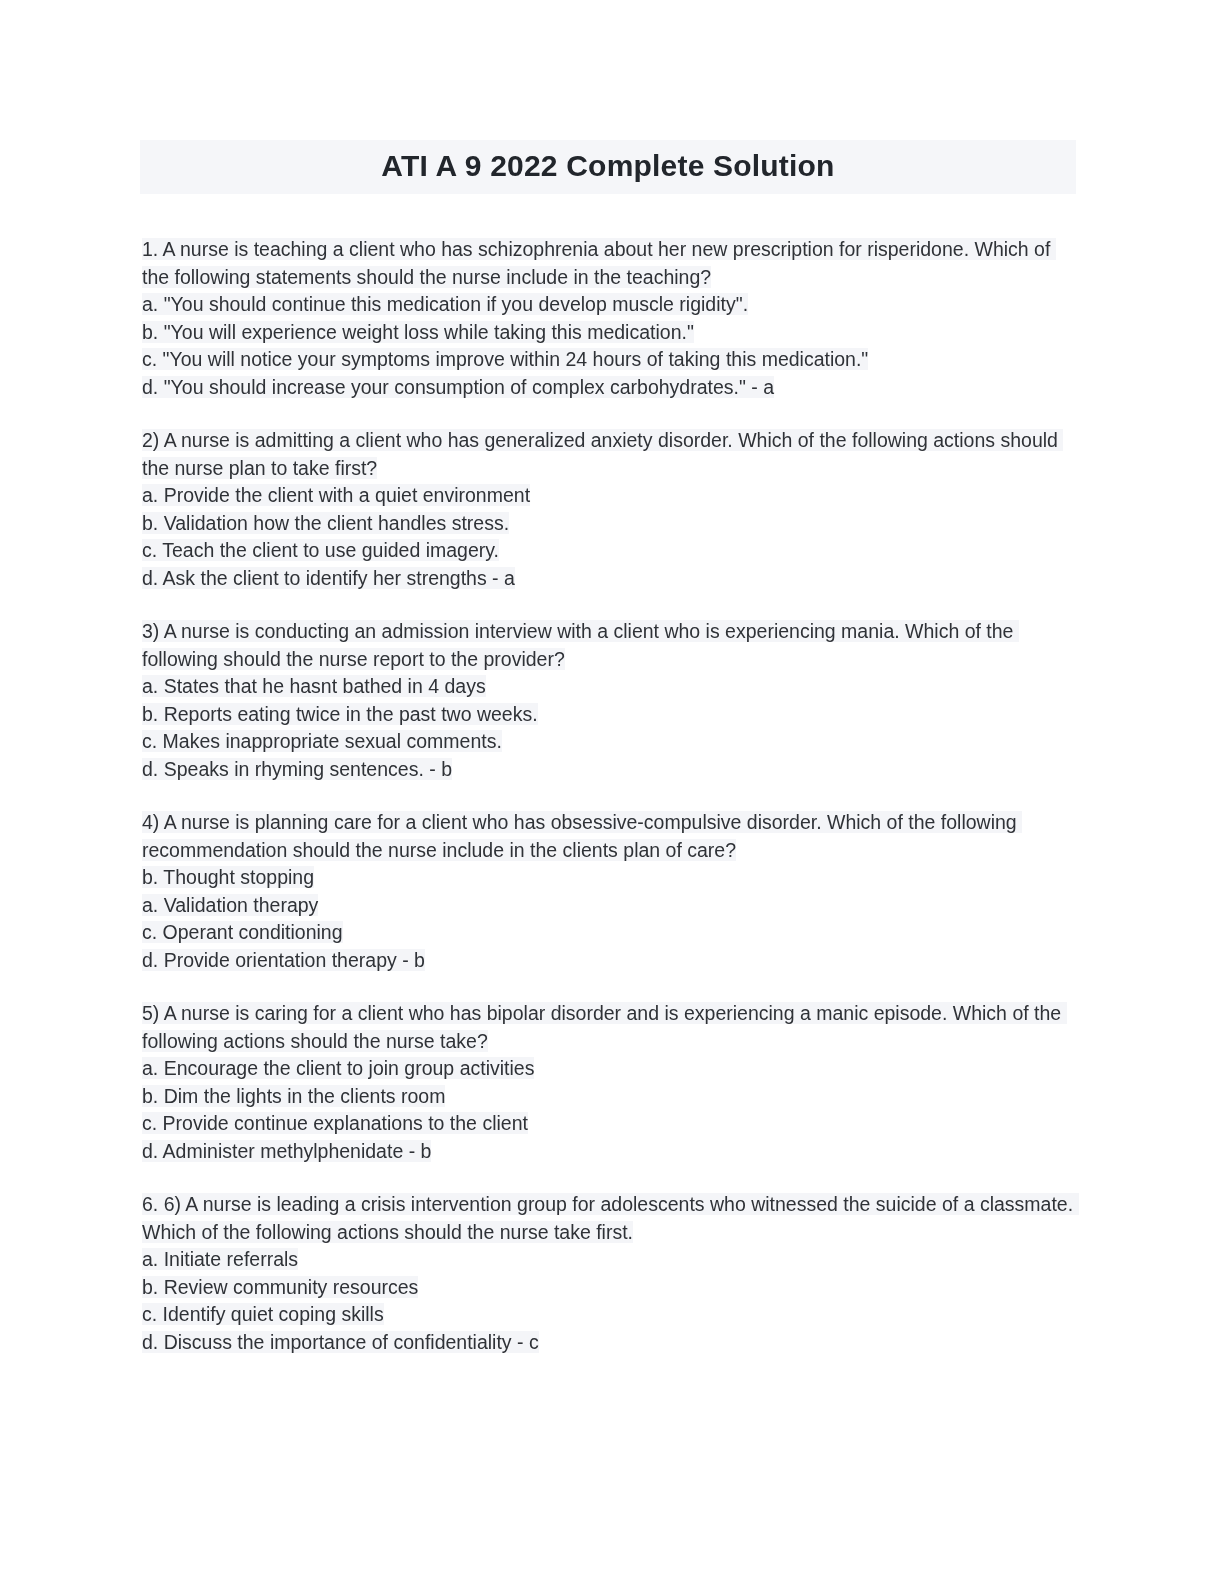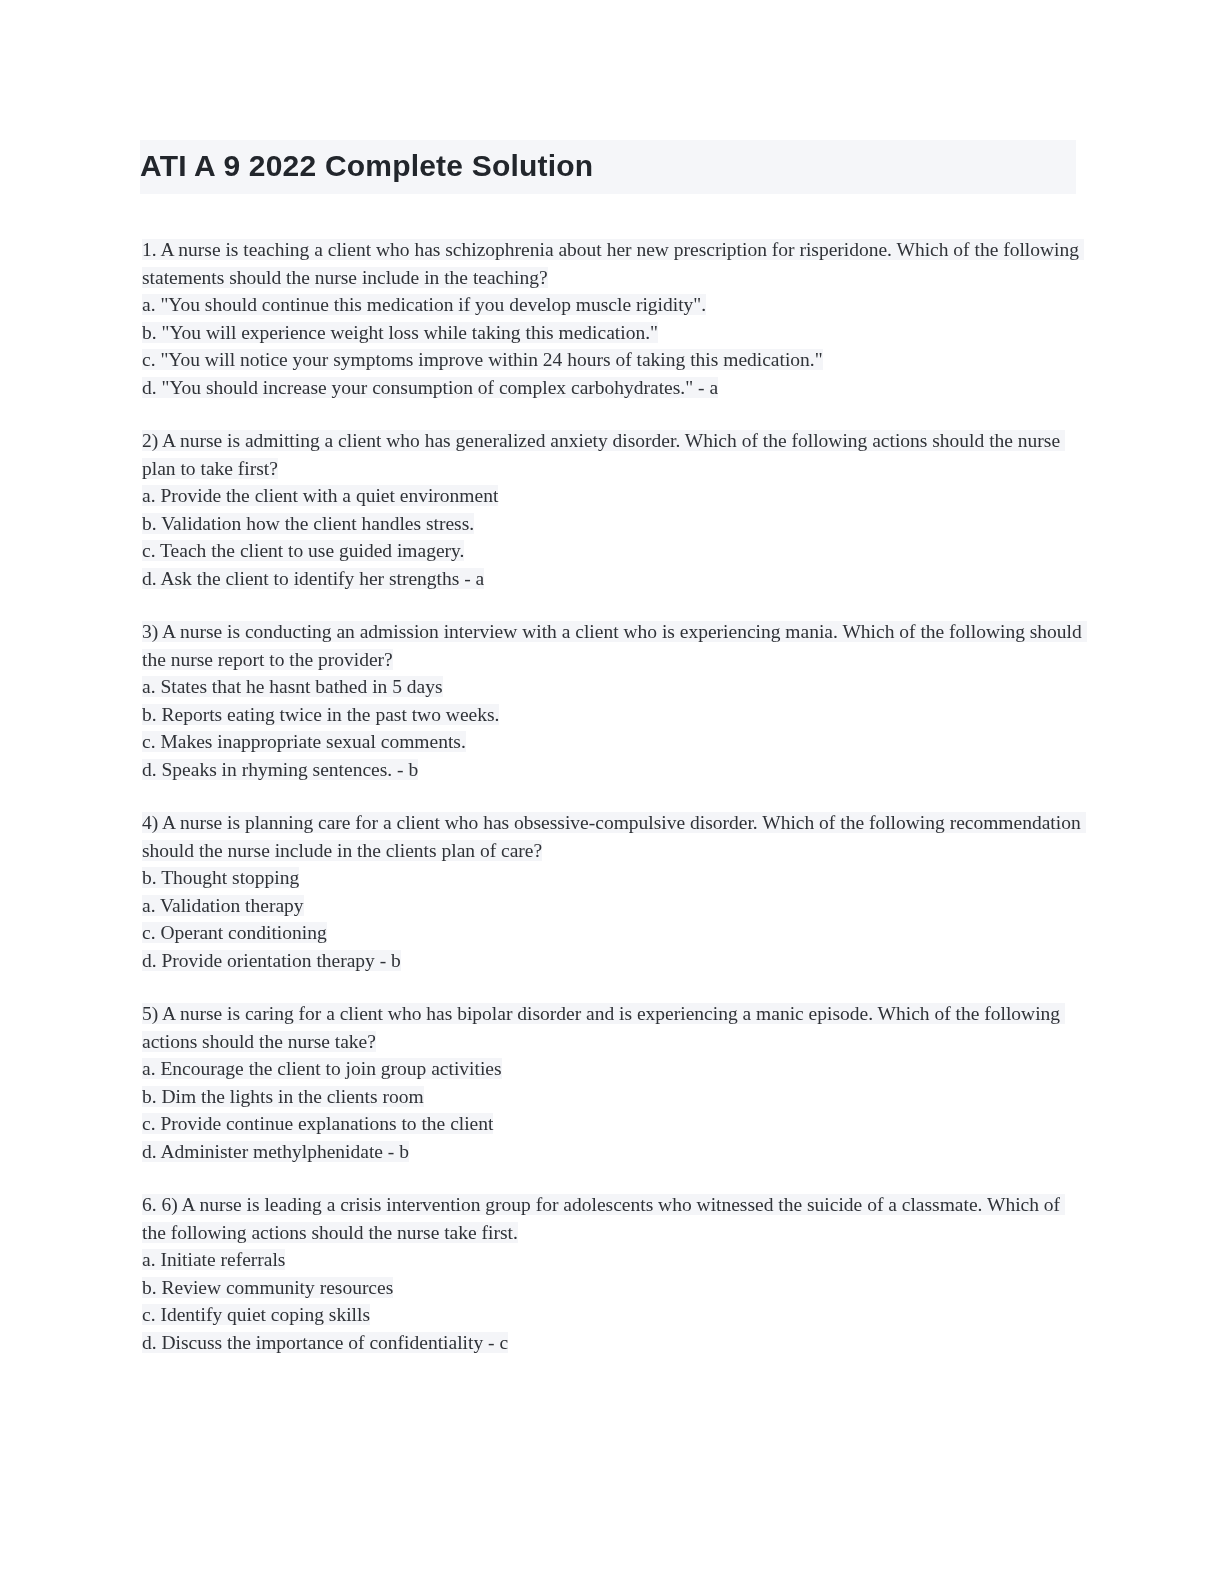--- a/index.html
+++ b/index.html
@@ -14,20 +14,21 @@
     background: #ffffff;
     font-family: "Liberation Sans", sans-serif;
     color: #2f3237;
     overflow: hidden;
   }
   .doc-title {
     position: absolute;
     left: 140px;
     top: 140px;
     width: 936px;
+    text-align: center;
     font-size: 30px;
     font-weight: bold;
     letter-spacing: 0.2px;
     color: #22262c;
     background: #f5f6f9;
     padding: 9px 0 11px 0;
     box-sizing: border-box;
   }
   .body-wrap {
     position: absolute;
@@ -39,21 +40,20 @@
     margin-bottom: 26px;
   }
   .line {
     font-size: 19.5px;
     line-height: 27.5px;
     color: #2f3237;
     white-space: pre-wrap;
   }
   .line span.hl {
     background: #f4f5f8;
-    font-family: Liberation Serif, serif;
   }
   .stem {
     
   }
   .opt {
   }
 </style>
 </head>
 <body>
 
@@ -74,21 +74,21 @@
     <div class="qblock">
       <div class="line stem"><span class="hl">2) A nurse is admitting a client who has generalized anxiety disorder. Which of the following actions should the nurse plan to take first?</span></div>
       <div class="line opt"><span class="hl">a. Provide the client with a quiet environment</span></div>
       <div class="line opt"><span class="hl">b. Validation how the client handles stress.</span></div>
       <div class="line opt"><span class="hl">c. Teach the client to use guided imagery.</span></div>
       <div class="line opt"><span class="hl">d. Ask the client to identify her strengths - a</span></div>
     </div>
 
     <div class="qblock">
       <div class="line stem"><span class="hl">3) A nurse is conducting an admission interview with a client who is experiencing mania. Which of the following should the nurse report to the provider?</span></div>
-      <div class="line opt"><span class="hl">a. States that he hasnt bathed in 5 days</span></div>
+      <div class="line opt"><span class="hl">a. States that he hasnt bathed in 4 days</span></div>
       <div class="line opt"><span class="hl">b. Reports eating twice in the past two weeks.</span></div>
       <div class="line opt"><span class="hl">c. Makes inappropriate sexual comments.</span></div>
       <div class="line opt"><span class="hl">d. Speaks in rhyming sentences. - b</span></div>
     </div>
 
     <div class="qblock">
       <div class="line stem"><span class="hl">4) A nurse is planning care for a client who has obsessive-compulsive disorder. Which of the following recommendation should the nurse include in the clients plan of care?</span></div>
       <div class="line opt"><span class="hl">b. Thought stopping</span></div>
       <div class="line opt"><span class="hl">a. Validation therapy</span></div>
       <div class="line opt"><span class="hl">c. Operant conditioning</span></div>

